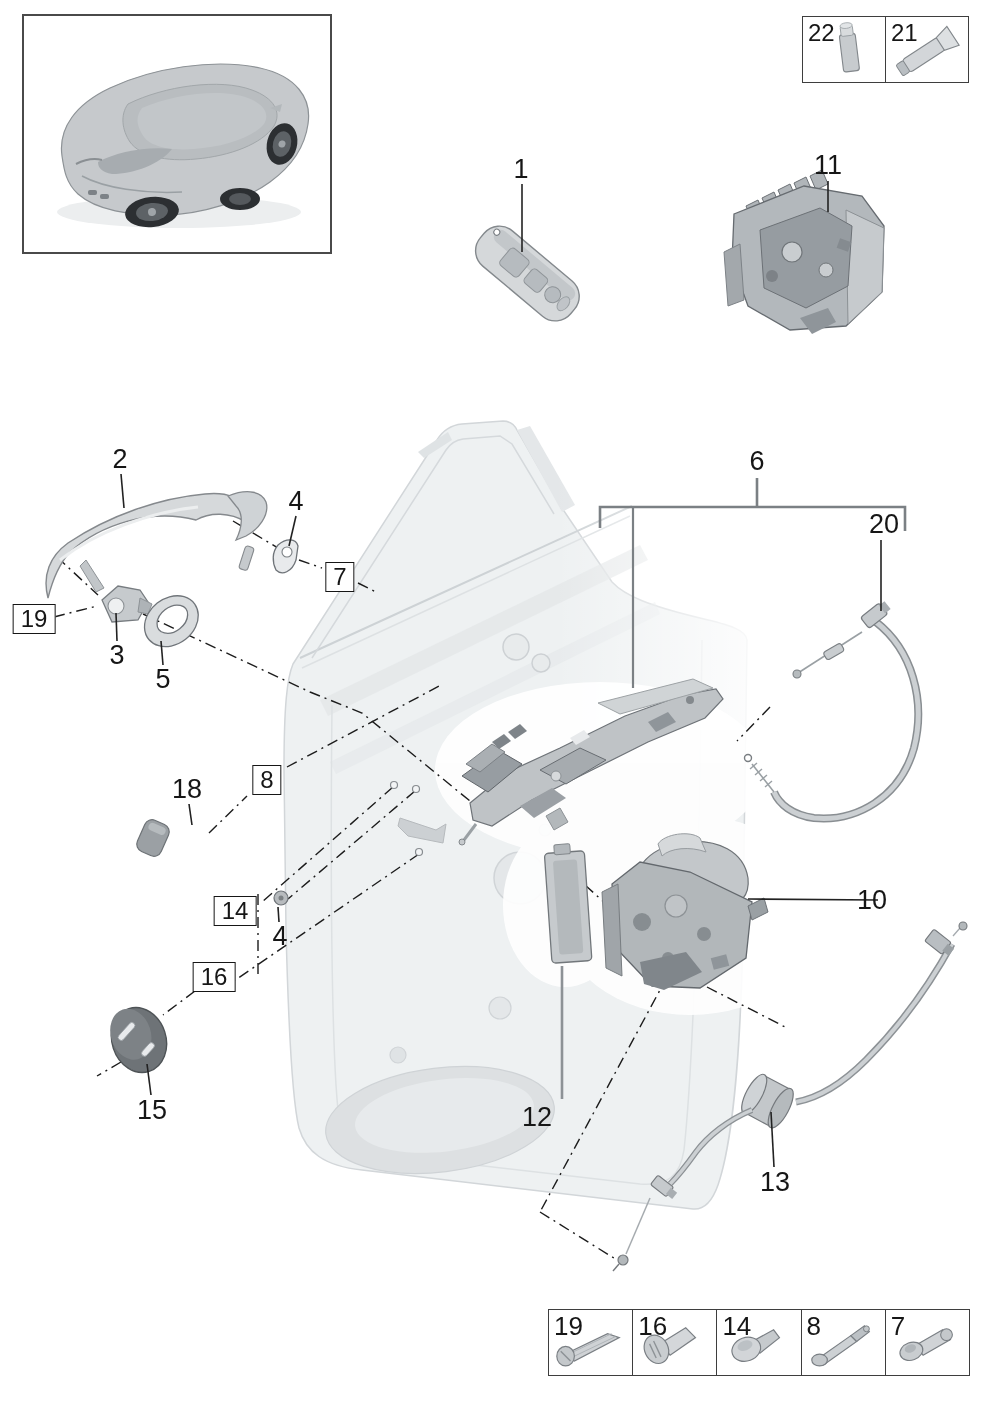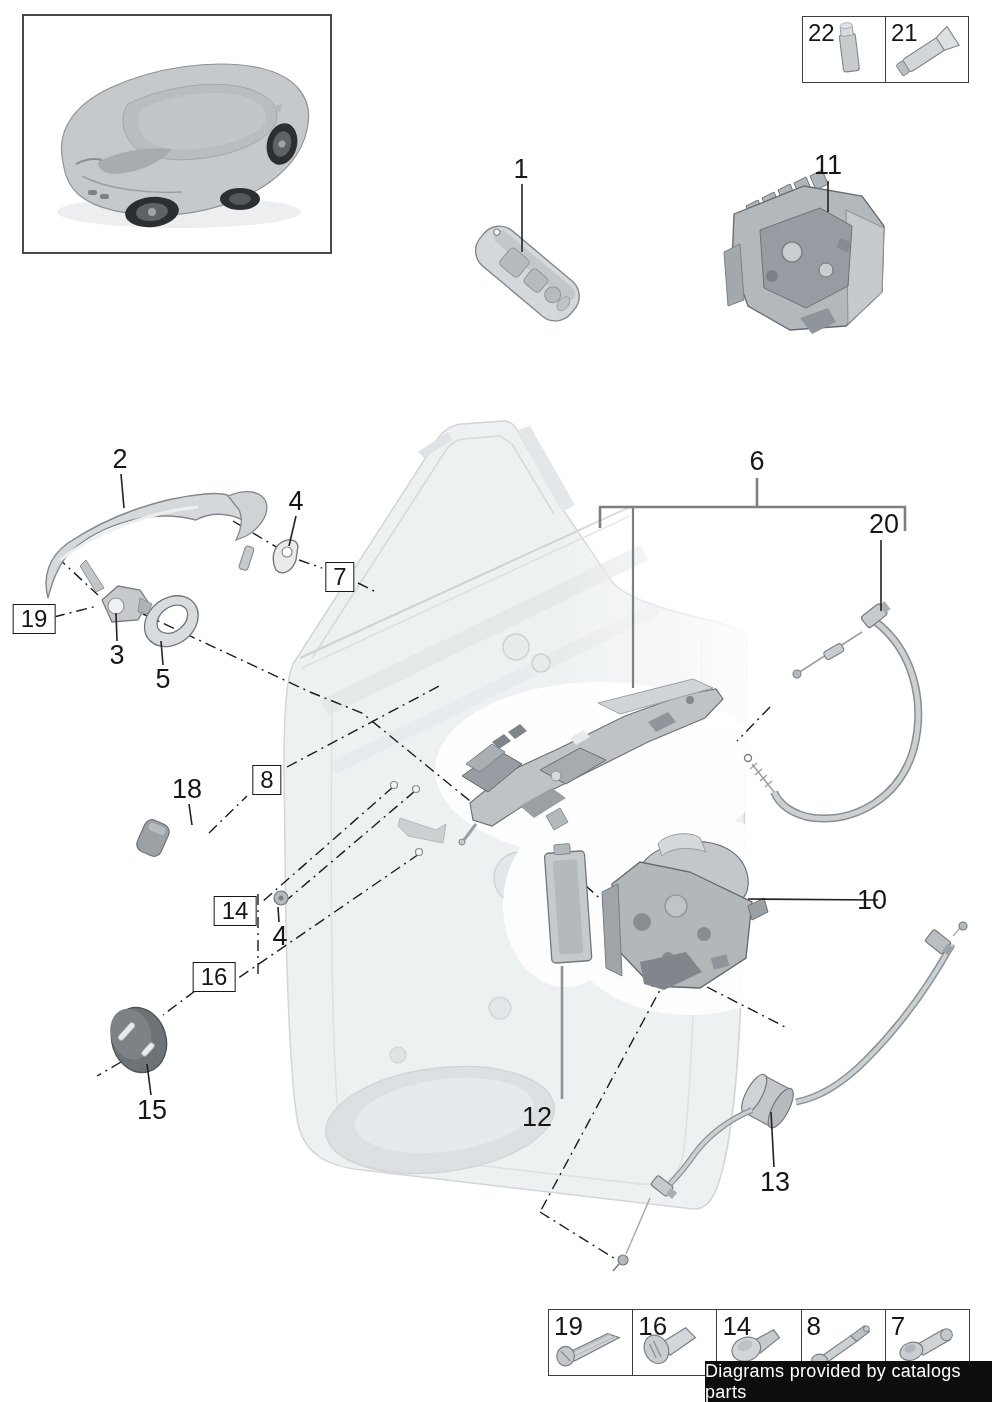--- a/index.html
+++ b/index.html
@@ -388,23 +388,20 @@
         <polygon points="30,36 58,20 66,30 38,46" fill="#d0d3d6" stroke="#7a7f84" stroke-width="1.2"></polygon>
         <circle cx="62" cy="25" r="6" fill="#c4c8cb" stroke="#7a7f84" stroke-width="1.1"></circle>
         <g transform="rotate(-20 26 42)">
           <ellipse cx="26" cy="42" rx="12" ry="9" fill="#c9cdd0" stroke="#7a7f84" stroke-width="1.2"></ellipse>
           <ellipse cx="26" cy="39" rx="6" ry="4" fill="#b1b6ba"></ellipse>
         </g>
       </svg>
     </div>
   </div>
 
-  <div class="brandbar">
-    <span>Diagrams provided by catalogs parts</span>
-  </div>
 
 <div class="callout" style="left: 521px; top: 169px;">1</div>
     <div class="callout" style="left: 120px; top: 459px;">2</div>
     <div class="callout" style="left: 117px; top: 655px;">3</div>
     <div class="callout" style="left: 296px; top: 501px;">4</div>
     <div class="callout" style="left: 163px; top: 679px;">5</div>
     <div class="callout" style="left: 757px; top: 461px;">6</div>
     <div class="callout boxed" style="left: 340px; top: 577px;">7</div>
     <div class="callout boxed" style="left: 267px; top: 780px;">8</div>
     <div class="callout" style="left: 872px; top: 900px;">10</div>

